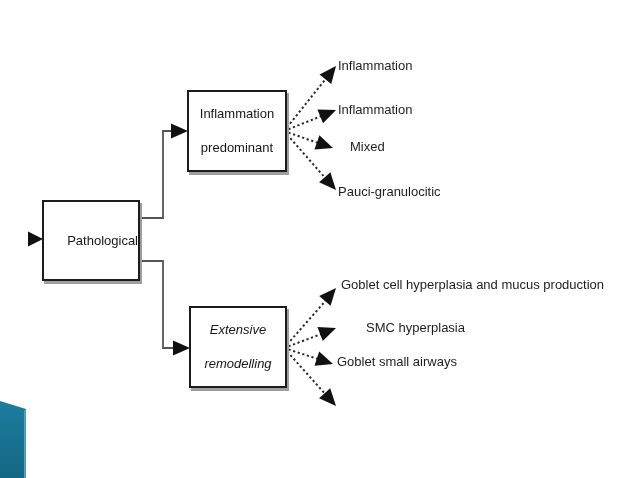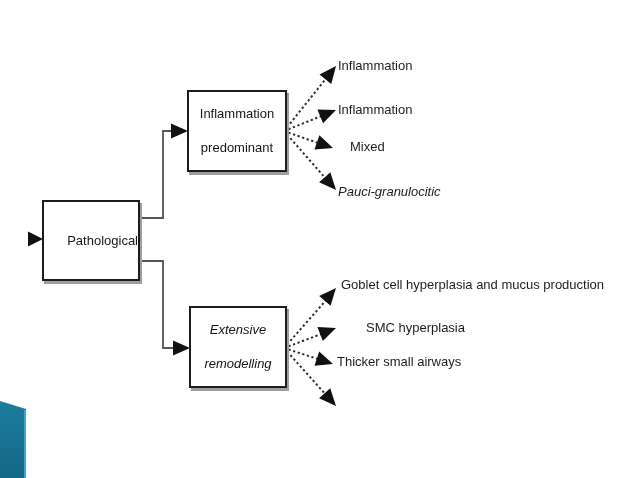--- a/index.html
+++ b/index.html
@@ -49,21 +49,21 @@
     position: absolute;
     height: 18px;
     line-height: 18px;
     font-size: 13px;
     white-space: nowrap;
     color: #1d1d1d;
   }
   .leaf-0a { left: 338px; top: 57px; }
   .leaf-0b { left: 338px; top: 101px; }
   .leaf-0c { left: 322px; top: 138px; margin-left: 28px; }
-  .leaf-0d { left: 338px; top: 183px; font-style: italic; }
+  .leaf-0d { left: 338px; top: 183px; }
   .leaf-1a { left: 341px; top: 276px; }
   .leaf-1b { left: 341px; top: 319px; margin-left: 25px; }
   .leaf-1c { left: 337px; top: 353px; }
   .leaf-1d { left: 341px; top: 400px; }
 </style>
 </head>
 <body>
 
 <div class="slide">
 
@@ -131,15 +131,15 @@
     <span>Extensive remodelling</span>
   </div>
 
   <div class="leaf leaf-0a">Inflammation</div>
   <div class="leaf leaf-0b">Inflammation</div>
   <div class="leaf leaf-0c">Mixed</div>
   <div class="leaf leaf-0d">Pauci-granulocitic</div>
 
   <div class="leaf leaf-1a">Goblet cell hyperplasia and mucus production</div>
   <div class="leaf leaf-1b">SMC hyperplasia</div>
-  <div class="leaf leaf-1c">Thicker small airways</div>
+  <div class="leaf leaf-1c">Goblet small airways</div>
 
 </div>
 
 </body></html>

